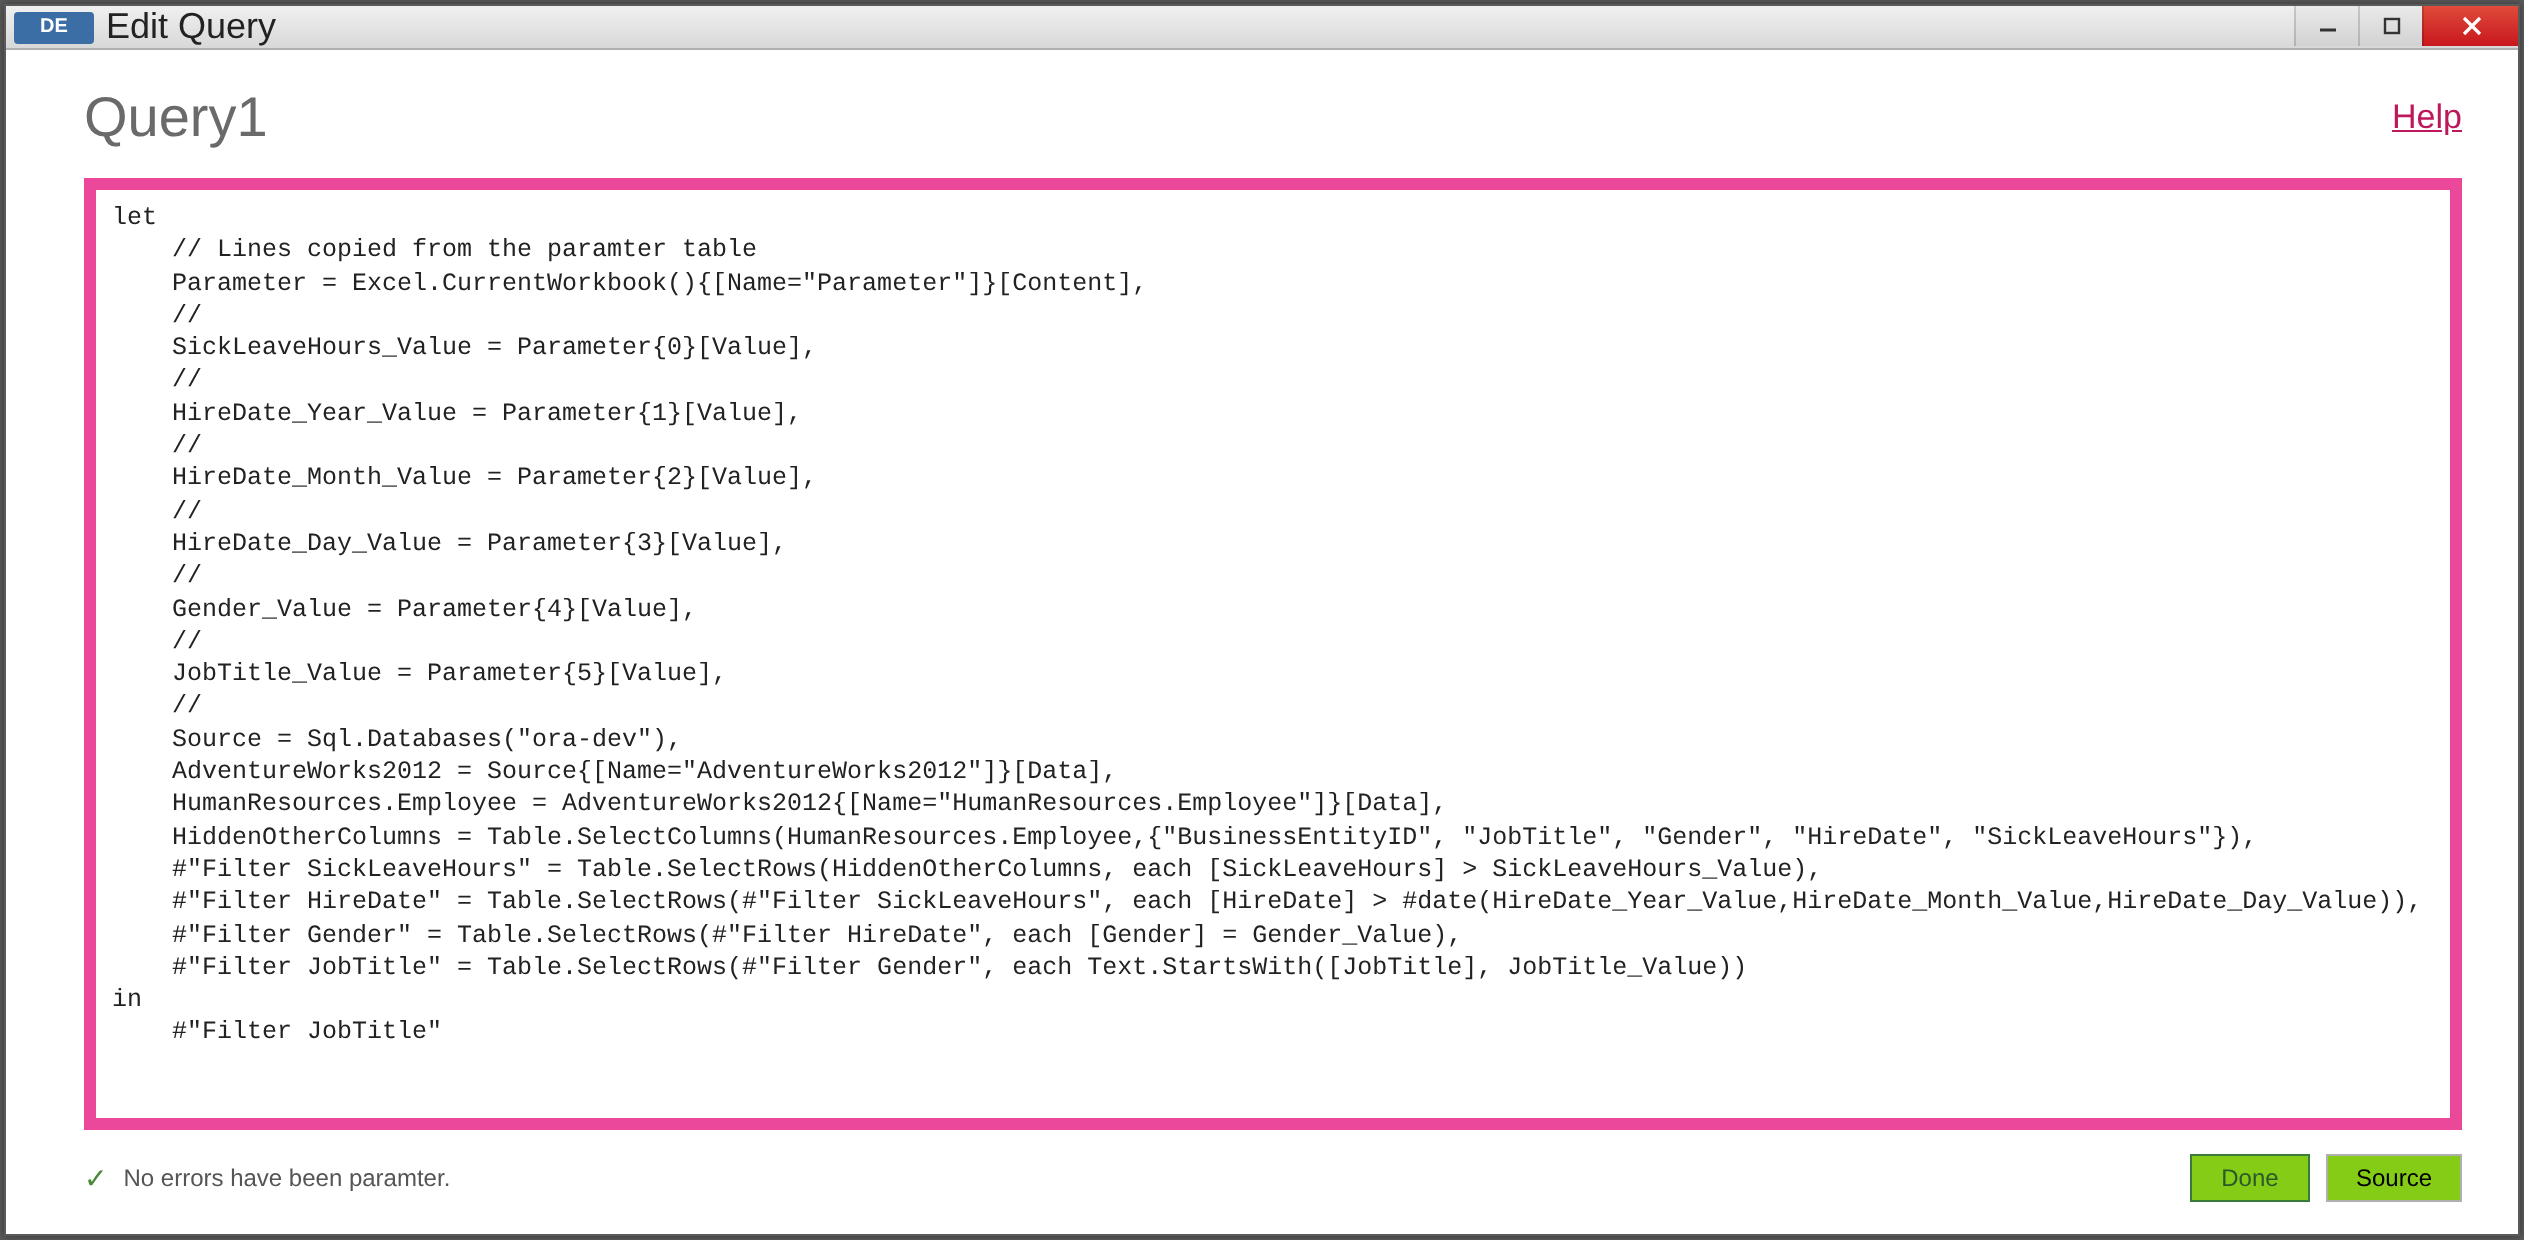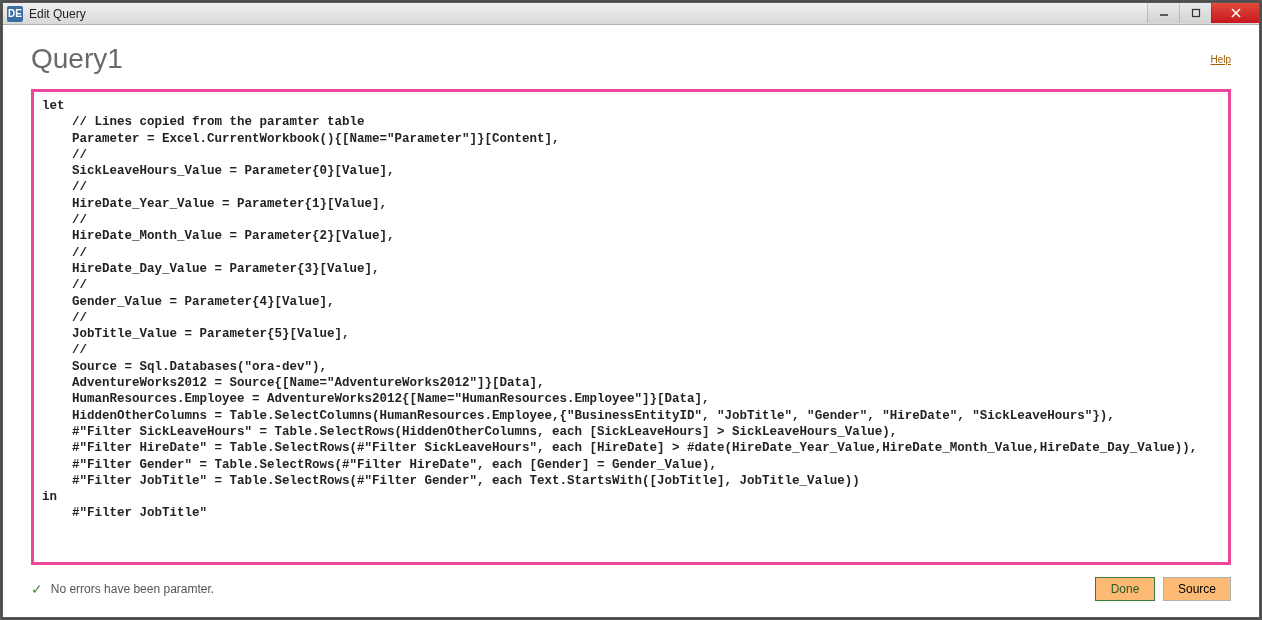--- a/index.html
+++ b/index.html
@@ -22,30 +22,30 @@
   }
   .titlebar {
     height: 22px;
     background: linear-gradient(to bottom, #f0f0f0 0%, #e4e4e4 50%, #d8d8d8 100%);
     border-bottom: 1px solid #b0b0b0;
     display: flex;
     align-items: center;
     position: relative;
   }
   .titlebar-icon {
-    width: 16px; height: 16px;
+    width: 40px; height: 16px;
     margin-left: 4px;
     display: flex; align-items: center; justify-content: center;
     font-size: 10px; font-weight: bold;
     background: #3b6ea5; color: #fff;
     border-radius: 2px;
   }
   .titlebar-title {
     margin-left: 6px;
-    font-size: 12px;
+    font-size: 18px;
     color: #222;
   }
   .titlebar-controls {
     position: absolute;
     right: 0; top: 0;
     display: flex;
     height: 20px;
   }
   .tbtn {
     width: 32px; height: 20px;
@@ -60,50 +60,50 @@
     background: linear-gradient(to bottom, #e04b3a, #c8171e);
     color: #fff;
   }
   .tbtn svg { display:block; }
 
   .content {
     flex: 1;
     padding: 18px 28px 14px 28px;
     display: flex;
     flex-direction: column;
+    margin-left: 11px;
   }
   .header-row {
     display: flex;
     align-items: center;
     justify-content: space-between;
     margin-bottom: 14px;
   }
   .page-title {
     font-size: 28px;
     font-weight: 300;
     color: #6a6a6a;
   }
   .help-link {
-    font-size: 10px;
-    color: #a16207;
+    font-size: 17px;
+    color: #be185d;
     cursor: pointer;
     text-decoration: underline;
   }
   .editor {
     flex: 1;
-    border: 3px solid #ec4899;
+    border: 6px solid #ec4899;
     background: #fff;
     padding: 6px 8px;
     font-family: Consolas, "Courier New", monospace;
     font-size: 12.5px;
     line-height: 16.3px;
     color: #222;
     white-space: pre;
     overflow: auto;
-    font-weight: bold;
   }
   .status-row {
     display: flex;
     align-items: center;
     justify-content: space-between;
     margin-top: 10px;
     height: 28px;
   }
   .status-left {
     display: flex;
@@ -119,21 +119,21 @@
   .buttons {
     display: flex;
     gap: 8px;
   }
   .btn {
     min-width: 60px;
     height: 24px;
     padding: 0 14px;
     font-size: 12px;
     border: 1px solid #b0b0b0;
-    background: #fdba74;
+    background: #84cc16;
     cursor: pointer;
     display: flex; align-items: center; justify-content: center;
   }
   .btn.primary {
     border: 1px solid #3a7a3a;
     color: #2a5a2a;
   }
 </style>
 </head>
 <body>

